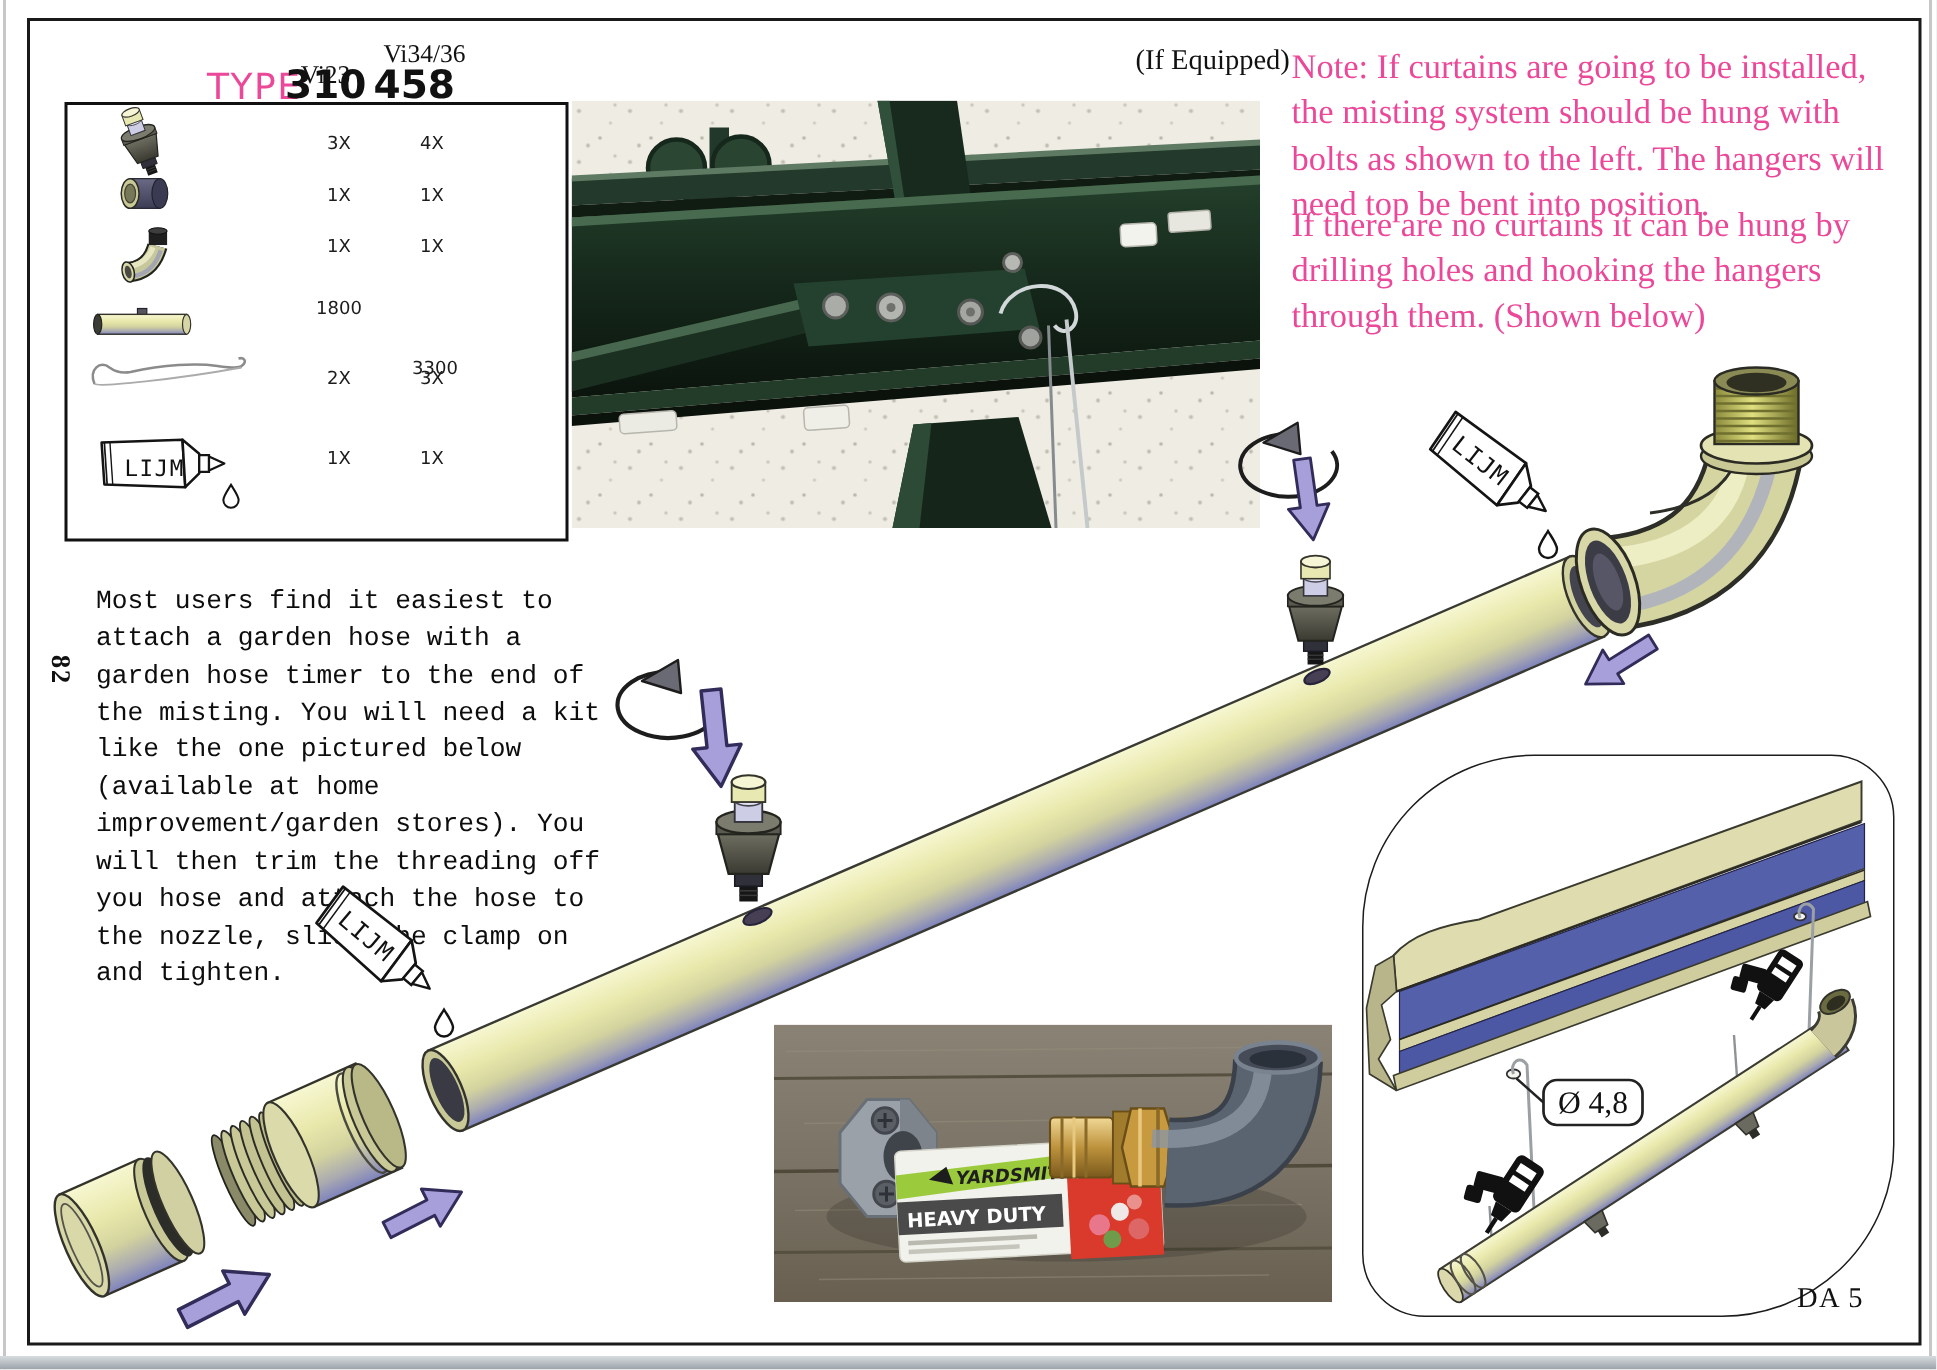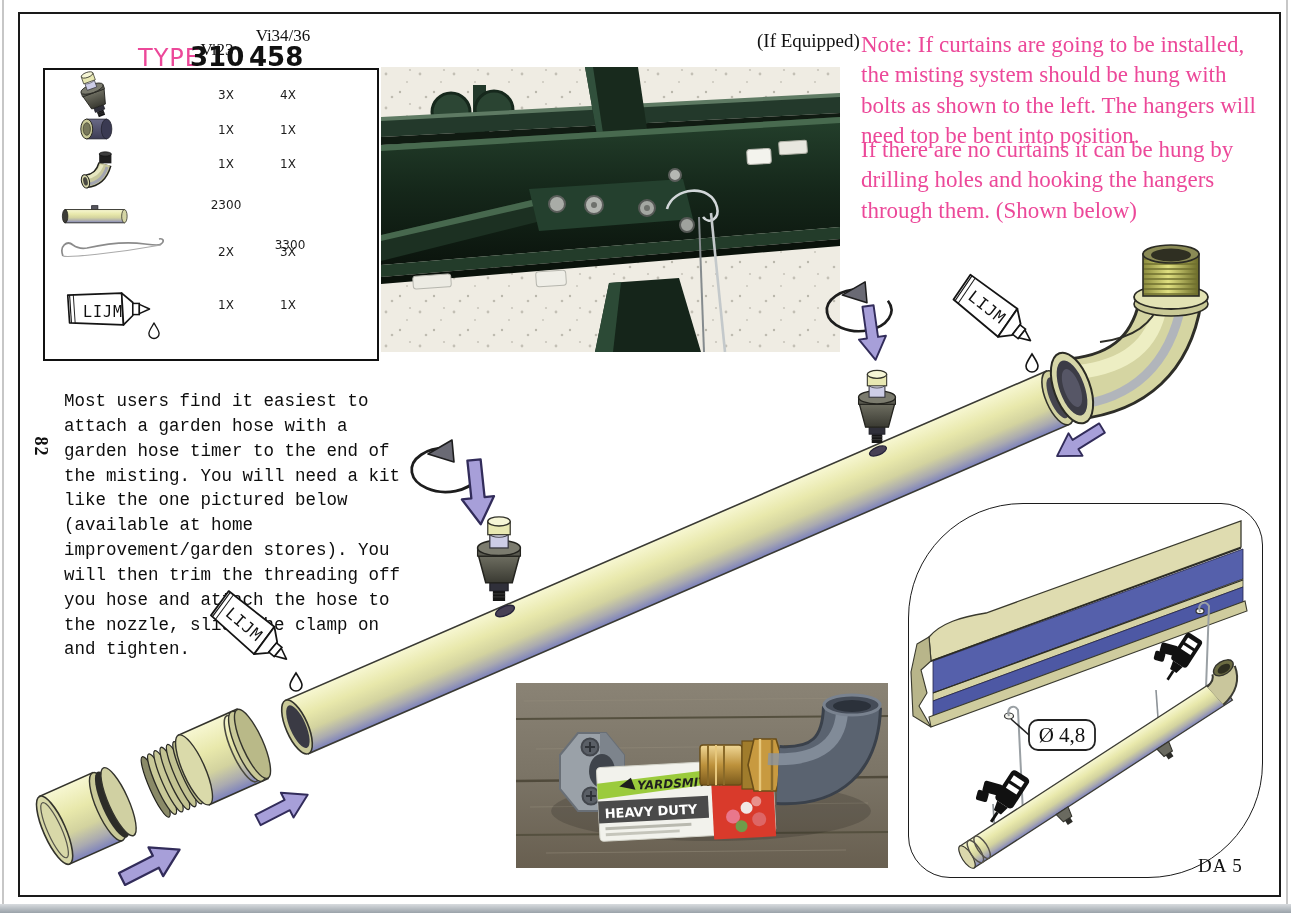--- a/index.html
+++ b/index.html
@@ -59,21 +59,21 @@
       <use href="#sym-glue" transform="translate(19,239) scale(0.93)"></use>
       <text x="38" y="247" class="mono" font-size="15" letter-spacing="1" fill="#111">LIJM</text>
       <use href="#sym-drop" transform="translate(109,260) scale(0.85)"></use>
     </svg>
     <span class="qty" style="left:181px;top:25px;">3X</span>
     <span class="qty" style="left:243px;top:25px;">4X</span>
     <span class="qty" style="left:181px;top:60px;">1X</span>
     <span class="qty" style="left:243px;top:60px;">1X</span>
     <span class="qty" style="left:181px;top:94px;">1X</span>
     <span class="qty" style="left:243px;top:94px;">1X</span>
-    <span class="qty" style="left:181px;top:135px;">2300</span>
+    <span class="qty" style="left:181px;top:135px;">1800</span>
     <span class="qty" style="left:245px;top:135px;margin-top:40px;">3300</span>
     <span class="qty" style="left:181px;top:182px;">2X</span>
     <span class="qty" style="left:243px;top:182px;">3X</span>
     <span class="qty" style="left:181px;top:235px;">1X</span>
     <span class="qty" style="left:243px;top:235px;">1X</span>
   </div>
 
   <div class="photo" style="left:381px;top:67px;width:459px;height:285px;">
     <svg width="459" height="285" viewBox="0 0 459 285">
       <defs>

